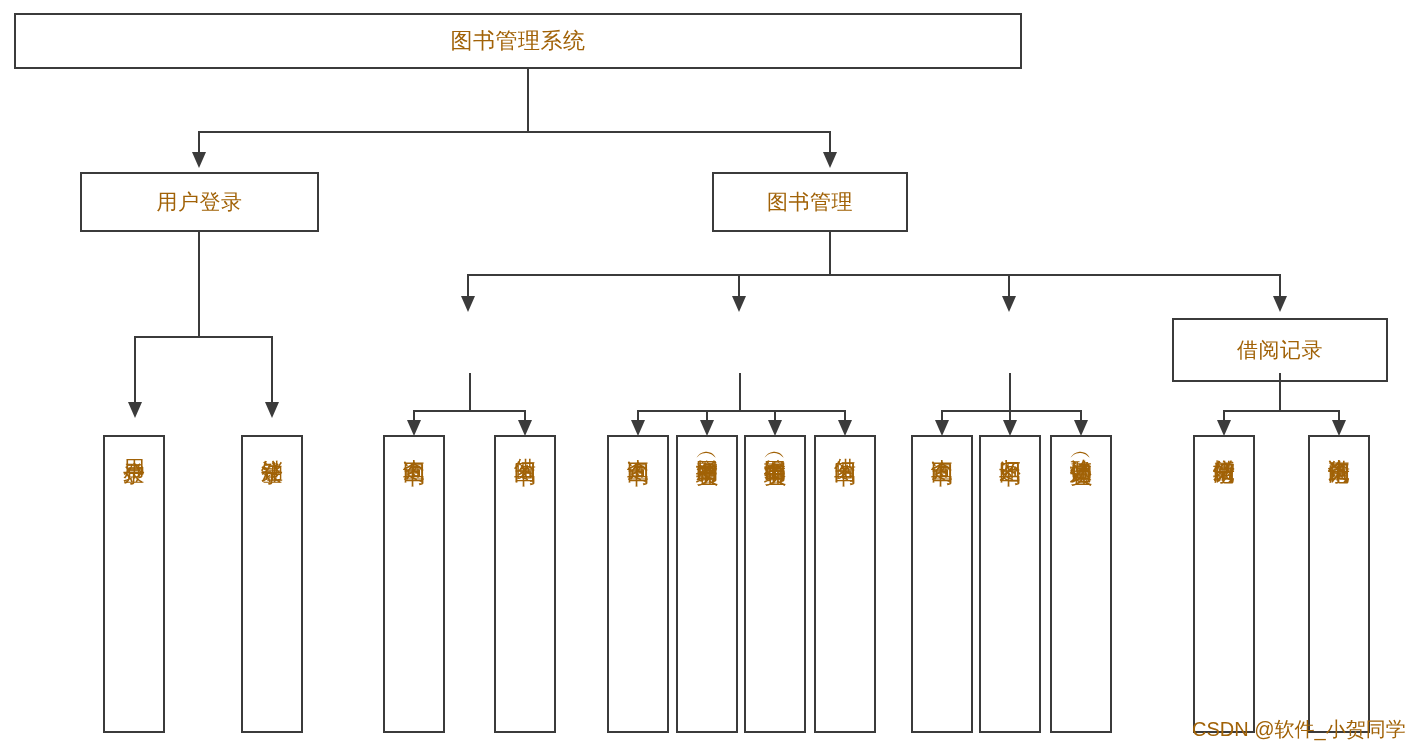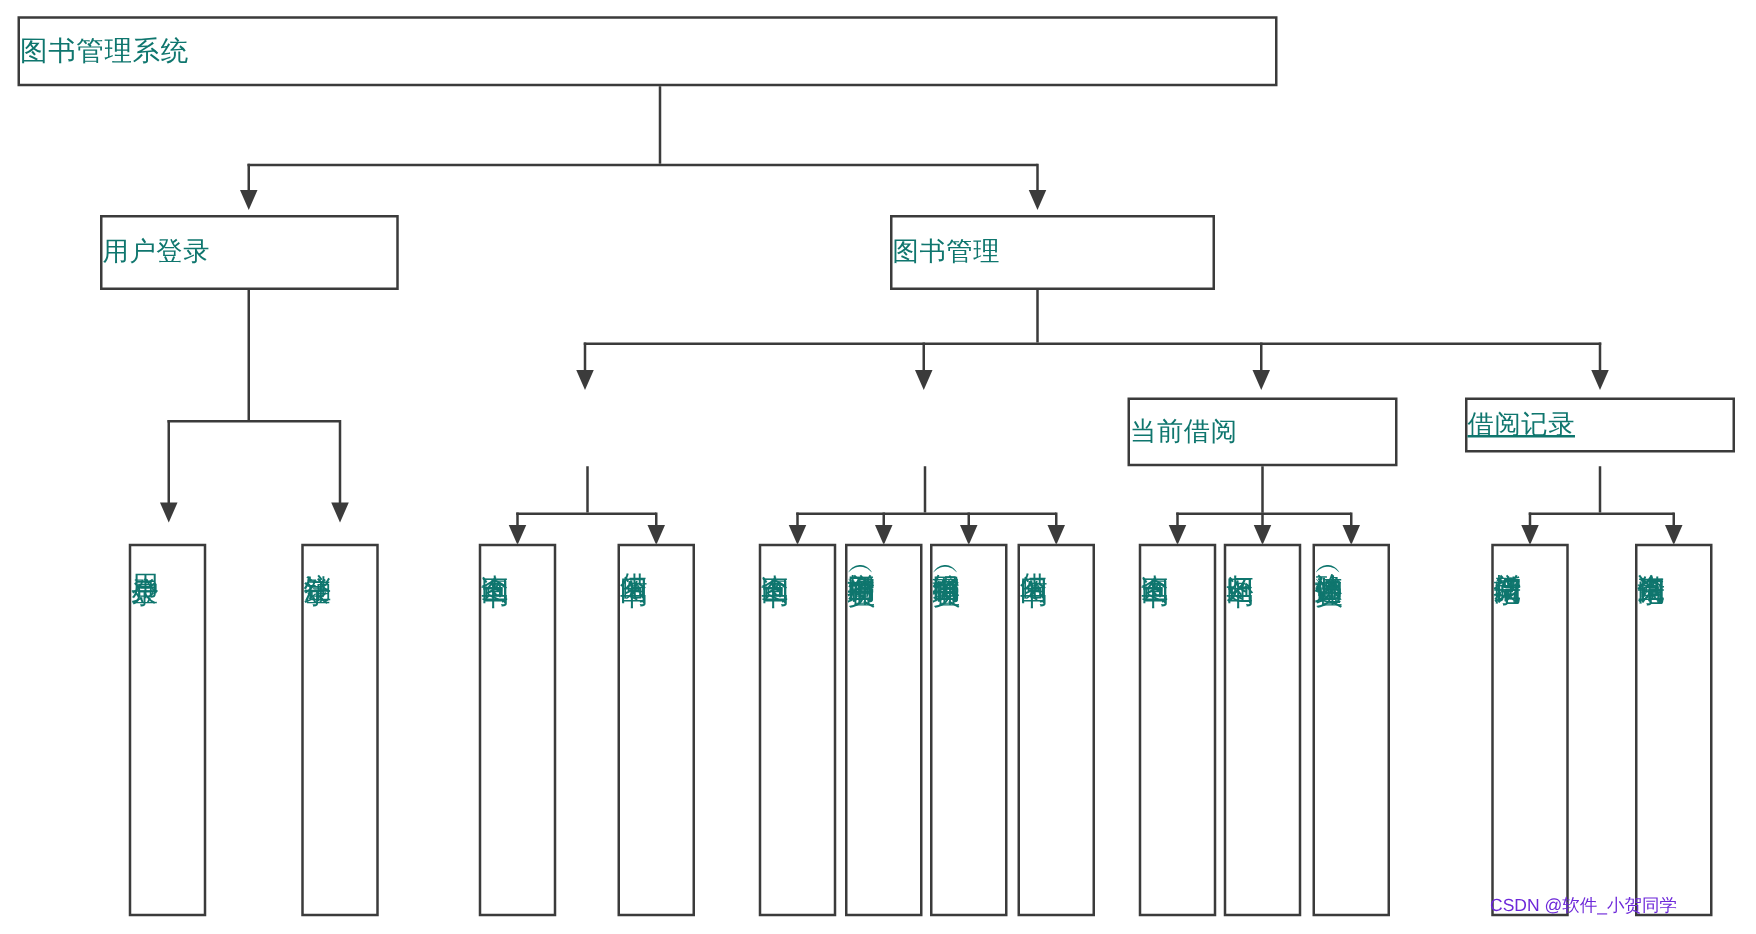--- a/index.html
+++ b/index.html
@@ -18,22 +18,22 @@
     background: #ffffff;
     overflow: hidden;
   }
   .node {
     position: absolute;
     box-sizing: border-box;
     border: 2px solid #3b3b3b;
     background: #ffffff;
     display: flex;
     align-items: center;
-    justify-content: flex-start;
-    color: #0f766e;
+    justify-content: center;
+    color: #a16207;
   }
   .node .label {
     text-align: center;
     line-height: 1.12;
     letter-spacing: 0.5px;
   }
   
   .node.h .label {
     font-size: 21px;
     writing-mode: horizontal-tb;
@@ -67,22 +67,22 @@
   .arrow {
     position: absolute;
     width: 0;
     height: 0;
     border-left: 7px solid transparent;
     border-right: 7px solid transparent;
     border-top: 16px solid #3b3b3b;
   }
   .watermark {
     position: absolute;
-    color: #6d28d9;
-    font-size: 14px;
+    color: #a16207;
+    font-size: 20px;
     white-space: nowrap;
     font-family: "Liberation Sans", "DejaVu Sans", sans-serif;
   }
 </style>
 </head>
 <body>
 
 <div id="canvas">
 
   <div class="node h root" style="left:14px; top:13px; width:1008px; height:56px;">
@@ -96,21 +96,21 @@
   <div class="vline" style="left:198px; top:131px; height:25px;"></div>
   <div class="arrow" style="left:192px; top:152px;"></div>
 
   <div class="vline" style="left:829px; top:131px; height:25px;"></div>
   <div class="arrow" style="left:823px; top:152px;"></div>
 
   <div class="node h" style="left:80px; top:172px; width:239px; height:60px;">
     <span class="label">用户登录</span>
   </div>
 
-  <div class="node h" style="left:712px; top:172px; width:260px; height:60px;">
+  <div class="node h" style="left:712px; top:172px; width:196px; height:60px;">
     <span class="label">图书管理</span>
   </div>
 
   <div class="vline" style="left:198px; top:232px; height:104px;"></div>
   <div class="hline" style="left:134px; top:336px; width:138px;"></div>
   <div class="vline" style="left:134px; top:336px; height:70px;"></div>
   <div class="arrow" style="left:128px; top:402px;"></div>
   <div class="vline" style="left:271px; top:336px; height:70px;"></div>
   <div class="arrow" style="left:265px; top:402px;"></div>
 
@@ -118,24 +118,21 @@
   <div class="hline" style="left:467px; top:274px; width:814px;"></div>
   <div class="vline" style="left:467px; top:274px; height:26px;"></div>
   <div class="arrow" style="left:461px; top:296px;"></div>
   <div class="vline" style="left:738px; top:274px; height:26px;"></div>
   <div class="arrow" style="left:732px; top:296px;"></div>
   <div class="vline" style="left:1008px; top:274px; height:26px;"></div>
   <div class="arrow" style="left:1002px; top:296px;"></div>
   <div class="vline" style="left:1279px; top:274px; height:26px;"></div>
   <div class="arrow" style="left:1273px; top:296px;"></div>
 
-  <div class="node h" style="left:902px; top:318px; width:216px; height:55px;">
-    <span class="label">当前借阅</span>
-  </div>
-  <div class="node h" style="left:1172px; top:318px; width:216px; height:44px;text-decoration:underline;">
+  <div class="node h" style="left:1172px; top:318px; width:216px; height:64px;">
     <span class="label">借阅记录</span>
   </div>
 
   <div class="vline" style="left:469px; top:373px; height:37px;"></div>
   <div class="hline" style="left:413px; top:410px; width:112px;"></div>
   <div class="vline" style="left:413px; top:410px; height:14px;"></div>
   <div class="arrow" style="left:407px; top:420px;"></div>
   <div class="vline" style="left:524px; top:410px; height:14px;"></div>
   <div class="arrow" style="left:518px; top:420px;"></div>
 

